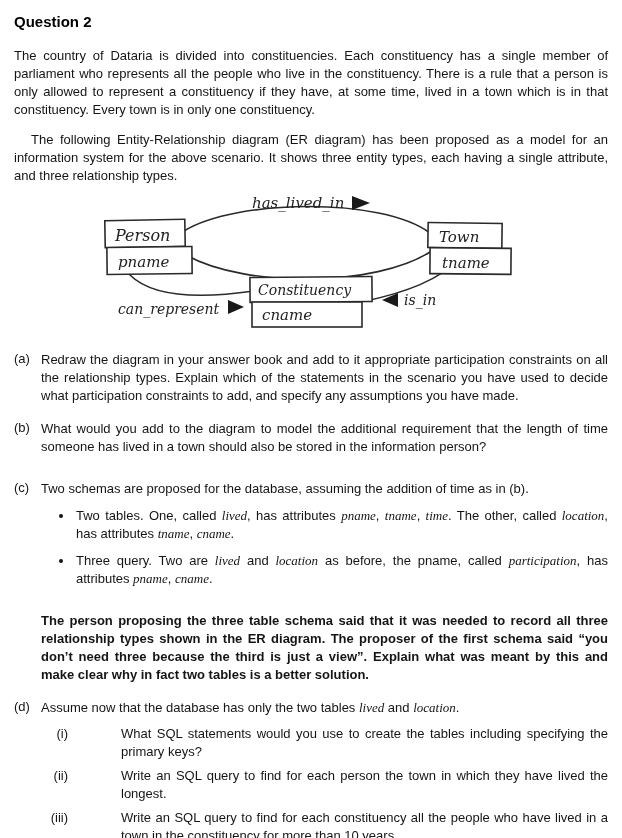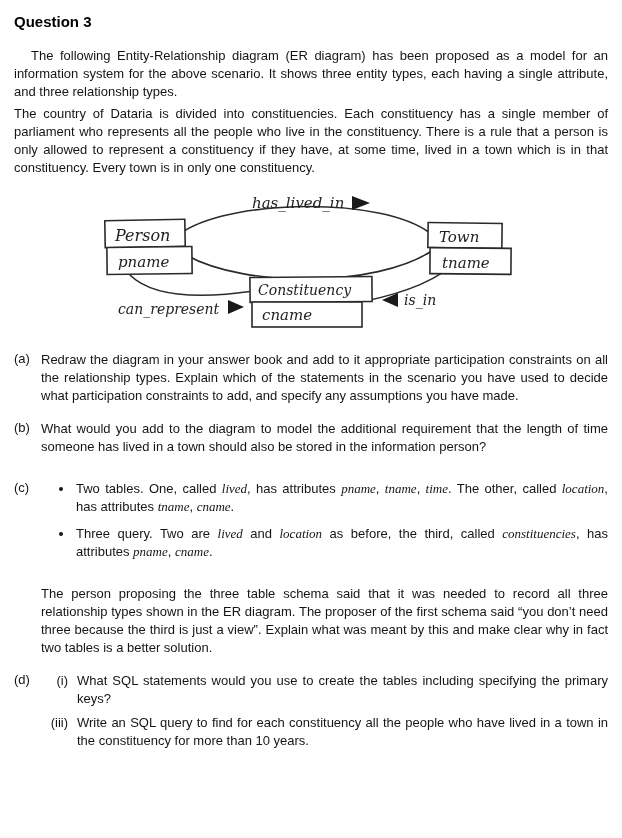--- a/index.html
+++ b/index.html
@@ -19,35 +19,35 @@
   .box { fill:#ffffff; stroke:#2a2a2a; stroke-width:1.6; }
   .hand { font-family:"DejaVu Serif", serif; font-style:italic; fill:#222; }
   .tri { fill:#1a1a1a; stroke:none; }
   .part { display:flex; margin:0 0 15px 0; }
   .part-label { flex:none; width:27px; }
   .part-body { flex:1; text-align:justify; line-height:18px; }
   .part-b { margin-bottom:24px; }
   .part-c .c-intro { margin-bottom:9px; }
   ul.bullets { list-style:disc outside; margin:0 0 24px 0; padding-left:33px; }
   ul.bullets li { margin:0 0 9px 0; text-align:justify; line-height:18px; padding-left:2px; }
-  .c-closing { text-align:justify; line-height:18px; }
+  .c-closing { text-align:justify; line-height:18px;font-weight:bold; }
   .d-intro { margin-bottom:8px; line-height:18px; }
   .subitem { display:flex; margin:0 0 6px 0; }
   .sub-label { flex:none; width:36px; text-align:right; padding-right:9px; box-sizing:border-box; }
-  .sub-text { flex:1; text-align:justify; line-height:18px; }
+  .sub-text { flex:1; text-align:justify; line-height:18px;margin-left:44px; }
 </style>
 </head>
 <body>
 
 <div class="page">
 
-  <h1 class="qtitle">Question 3</h1>
+  <h1 class="qtitle">Question 2</h1>
 
+  <p class="para">The country of Dataria is divided into constituencies. Each constituency has a single member of parliament who represents all the people who live in the constituency. There is a rule that a person is only allowed to represent a constituency if they have, at some time, lived in a town which is in that constituency. Every town is in only one constituency.</p>
   <p class="para indent-first">The following Entity-Relationship diagram (ER diagram) has been proposed as a model for an information system for the above scenario. It shows three entity types, each having a single attribute, and three relationship types.</p>
-  <p class="para">The country of Dataria is divided into constituencies. Each constituency has a single member of parliament who represents all the people who live in the constituency. There is a rule that a person is only allowed to represent a constituency if they have, at some time, lived in a town which is in that constituency. Every town is in only one constituency.</p>
 
   <div class="diagram-wrap">
     <svg class="er" width="594" height="150" viewBox="0 0 594 150">
 
       <path class="ink" d="M 170 42 C 222 10 368 8 416 44"></path>
       <path class="ink" d="M 172 66 C 233 100 363 97 416 63"></path>
       <path class="ink" d="M 116 86 C 138 108 184 110 240 102"></path>
       <path class="ink" d="M 352 112 C 392 103 424 92 448 68"></path>
 
       <g>
@@ -88,37 +88,43 @@
   </div>
 
   <div class="part part-b">
     <div class="part-label">(b)</div>
     <div class="part-body">What would you add to the diagram to model the additional requirement that the length of time someone has lived in a town should also be stored in the information person?</div>
   </div>
 
   <div class="part part-c">
     <div class="part-label">(c)</div>
     <div class="part-body">
+      <div class="c-intro">Two schemas are proposed for the database, assuming the addition of time as in (b).</div>
       <ul class="bullets">
         <li><span>Two tables. One, called </span><span class="math">lived</span><span>, has attributes </span><span class="math">pname</span><span>, </span><span class="math">tname</span><span>, </span><span class="math">time</span><span>. The other, called </span><span class="math">location</span><span>, has attributes </span><span class="math">tname</span><span>, </span><span class="math">cname</span><span>.</span></li>
-        <li><span>Three query. Two are </span><span class="math">lived</span><span> and </span><span class="math">location</span><span> as before, the third, called </span><span class="math">constituencies</span><span>, has attributes </span><span class="math">pname</span><span>, </span><span class="math">cname</span><span>.</span></li>
+        <li><span>Three query. Two are </span><span class="math">lived</span><span> and </span><span class="math">location</span><span> as before, the pname, called </span><span class="math">participation</span><span>, has attributes </span><span class="math">pname</span><span>, </span><span class="math">cname</span><span>.</span></li>
       </ul>
       <div class="c-closing">The person proposing the three table schema said that it was needed to record all three relationship types shown in the ER diagram. The proposer of the first schema said “you don’t need three because the third is just a view”. Explain what was meant by this and make clear why in fact two tables is a better solution.</div>
     </div>
   </div>
 
   <div class="part part-d">
     <div class="part-label">(d)</div>
     <div class="part-body">
+      <div class="d-intro"><span>Assume now that the database has only the two tables </span><span class="math">lived</span><span> and </span><span class="math">location</span><span>.</span></div>
 
       <div class="subitem">
         <span class="sub-label">(i)</span>
         <div class="sub-text">What SQL statements would you use to create the tables including specifying the primary keys?</div>
       </div>
 
+      <div class="subitem">
+        <span class="sub-label">(ii)</span>
+        <div class="sub-text">Write an SQL query to find for each person the town in which they have lived the longest.</div>
+      </div>
 
       <div class="subitem">
         <span class="sub-label">(iii)</span>
         <div class="sub-text">Write an SQL query to find for each constituency all the people who have lived in a town in the constituency for more than 10 years.</div>
       </div>
     </div>
   </div>
 
 </div>
 

